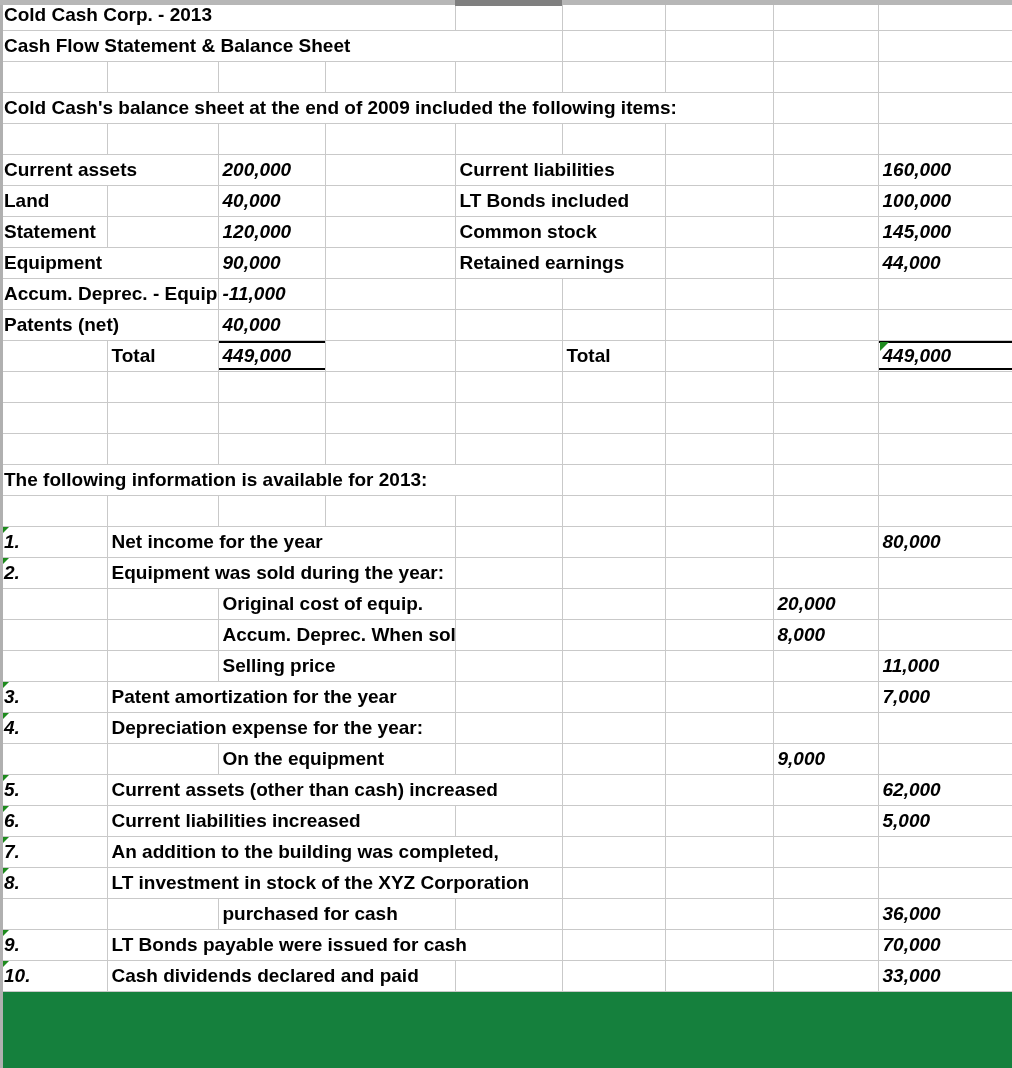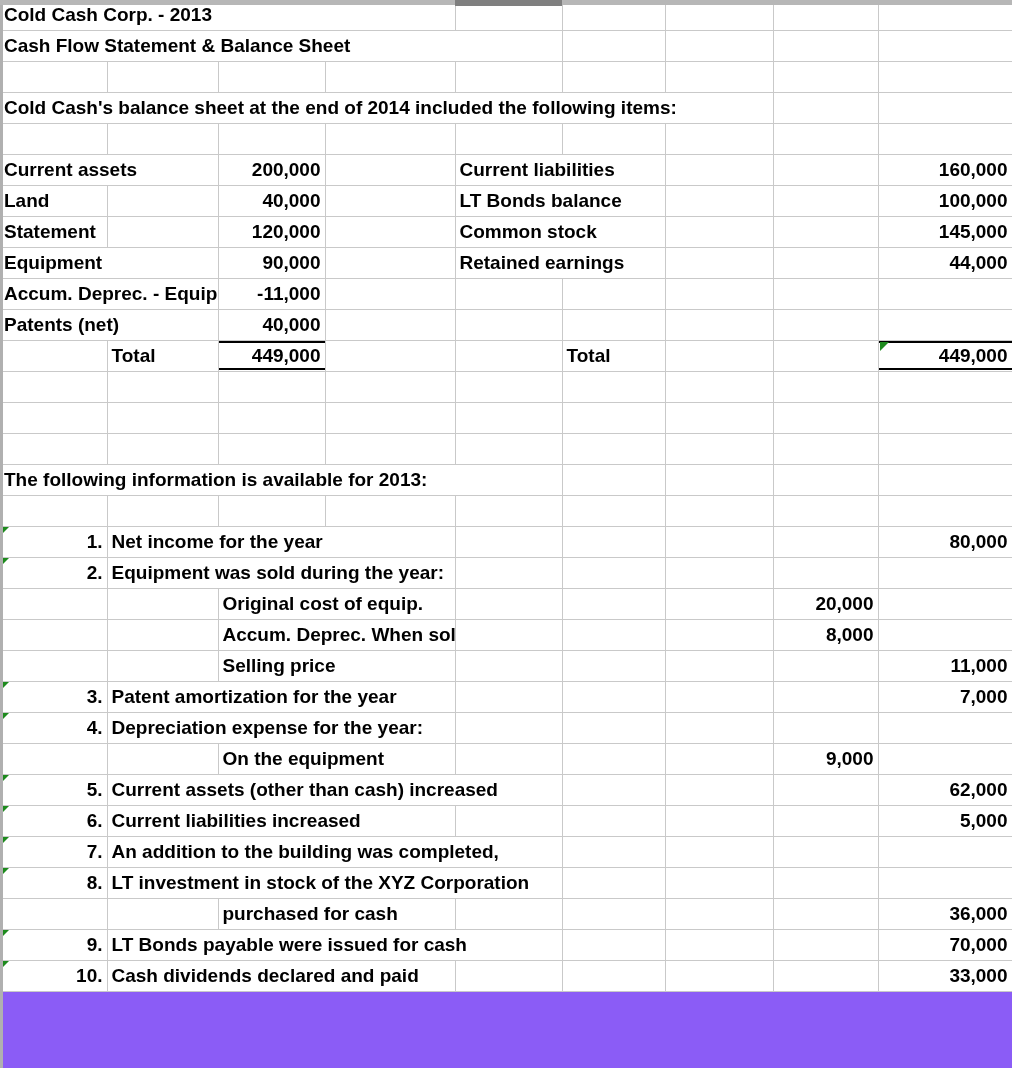--- a/index.html
+++ b/index.html
@@ -1,17 +1,17 @@
 <!DOCTYPE html>
 <html><head>
 <meta charset="utf-8">
 <style>
   html,body{margin:0;padding:0;background:#fff;}
   body{font-family:"Liberation Sans",sans-serif;}
-  #sheet{position:relative;width:1012px;height:1068px;overflow:hidden;background:#8b5cf6;}
+  #sheet{position:relative;width:1012px;height:1068px;overflow:hidden;background:#15803d;}
   table.grid{border-collapse:collapse;table-layout:fixed;width:1012px;}
   table.grid td{
     height:30px;
     padding:0 4px;
     border-right:1px solid #c9c9c9;
     border-bottom:1px solid #c9c9c9;
     font-size:19px;
     font-weight:bold;
     color:#000;
     white-space:nowrap;
@@ -24,21 +24,21 @@
   col.cA{width:107px}
   col.cB{width:111px}
   col.cC{width:107px}
   col.cD{width:130px}
   col.cE{width:107px}
   col.cF{width:103px}
   col.cG{width:108px}
   col.cH{width:105px}
   col.cI{width:134px}
 
-  .num{text-align:right;}
+  .num{text-align:left;font-style:italic;}
   .lft{text-align:left;}
   .ctr{text-align:left;}
   .spill{overflow:visible;}
   
   #topstrip{position:absolute;top:0;left:0;width:1012px;height:5px;background:#b7b7b7;z-index:5;}
   #selcol{position:absolute;top:0;left:455px;width:107px;height:6px;background:#7f7f7f;z-index:6;}
   .leftedge{position:absolute;top:0;left:0;width:3px;height:1068px;background:#b0b0b0;z-index:4;}
 
   
   td.topline{box-shadow:inset 0 2px 0 0 #000;}
@@ -103,21 +103,21 @@
         <td></td>
         <td></td>
         <td></td>
         <td></td>
         <td></td>
         <td></td>
         <td></td>
       </tr>
 
       <tr>
-        <td class="lft spill" colspan="7">Cold Cash's balance sheet at the end of 2014 included the following items:</td>
+        <td class="lft spill" colspan="7">Cold Cash's balance sheet at the end of 2009 included the following items:</td>
         <td></td>
         <td></td>
       </tr>
 
       <tr>
         <td></td>
         <td></td>
         <td></td>
         <td></td>
         <td></td>
@@ -135,21 +135,21 @@
         <td></td>
         <td></td>
         <td class="num">160,000</td>
       </tr>
 
       <tr>
         <td class="lft">Land</td>
         <td></td>
         <td class="num">40,000</td>
         <td></td>
-        <td class="lft spill" colspan="2">LT Bonds balance</td>
+        <td class="lft spill" colspan="2">LT Bonds included</td>
         <td></td>
         <td></td>
         <td class="num">100,000</td>
       </tr>
 
       <tr>
         <td class="lft spill">Statement</td>
         <td></td>
         <td class="num">120,000</td>
         <td></td>

